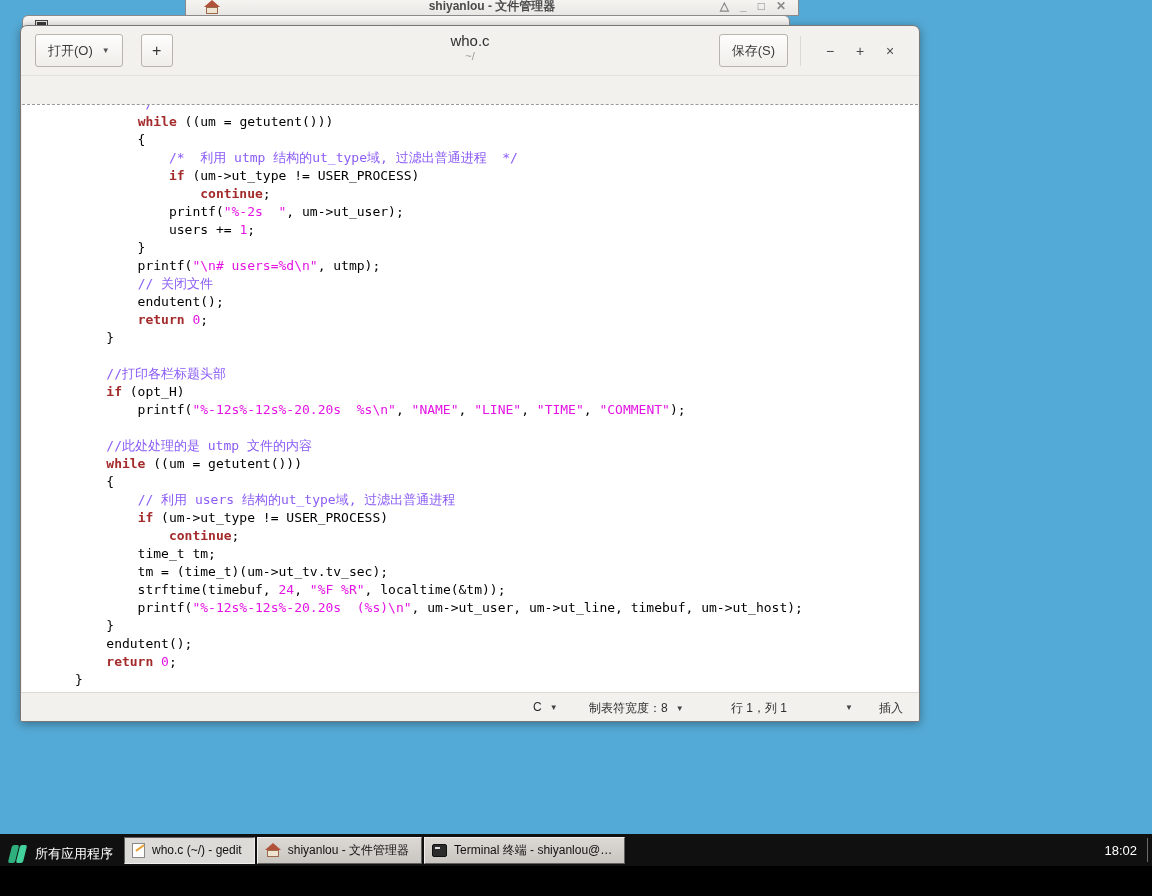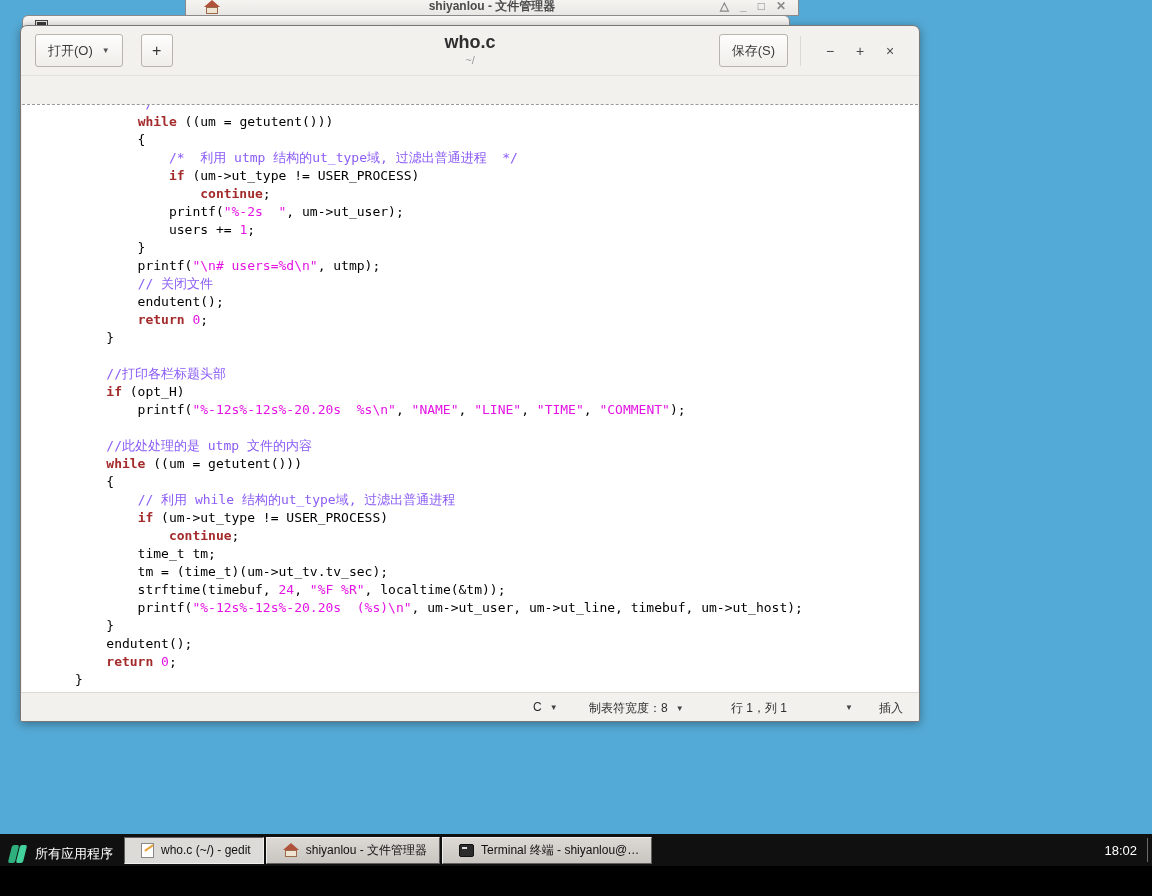--- a/index.html
+++ b/index.html
@@ -41,21 +41,21 @@
 
   .g-header { position:relative; height:50px; display:flex; align-items:center; padding:0 14px;
               border-bottom:1px solid #e3e1dd;gap:10px; }
   .g-btn { height:33px; background:linear-gradient(#fdfdfc,#f0eeea); border:1px solid #b9b5ae;
            border-radius:3px; color:#3a3a3a; font-size:13px; display:flex; align-items:center;
            justify-content:center; padding:0 12px; }
   .g-open { gap:9px; }
   .g-open .arr { font-size:8px; color:#555; }
   .g-new { width:32px; margin-left:8px; font-size:16px; color:#333; }
   .g-titlebox { position:absolute; left:0; right:0; top:6px; text-align:center; pointer-events:none; }
-  .g-title { font-size:18px; font-weight:bold; color:#2f2f2f; }
+  .g-title { font-size:15px; font-weight:normal; color:#2f2f2f; }
   .g-subtitle { font-size:11px; color:#9a9a9a; margin-top:1px; }
   .g-right { margin-left:auto; display:flex; align-items:center; }
   .g-sep { width:1px; height:30px; background:#dcdad6; margin:0 14px 0 12px; }
   .wc { width:30px; text-align:center; font-size:14px; color:#4a4a4a; }
 
   .g-menubar { height:27px; display:flex; align-items:center; padding-left:16px;
                font-size:12.5px; color:#333; }
   .g-menu-item { padding:0 10px; }
 
   .g-text { position:absolute; left:1px; right:1px; top:78px; height:590px; background:#fff;
@@ -76,21 +76,21 @@
 
   
   .taskbar { position:absolute; left:0; top:834px; width:1152px; height:32px; background:#101010;
              display:flex; align-items:center; }
   .tb-apps { display:flex; align-items:center; padding:7px 10px 0 8px; height:100%; }
   .tb-logo { position:relative; width:20px; height:20px; margin-right:7px; }
   .tb-logo i { position:absolute; width:7px; height:18px; border-radius:2px; transform:skewX(-14deg); display:block; }
   .tb-logo i:nth-child(1) { left:2px; top:1px; background:#2fae7e; }
   .tb-logo i:nth-child(2) { left:10px; top:1px; background:#43d29c; }
   .tb-apps-label { color:#fff; font-size:13px; }
-  .task-btn { height:27px; margin:1px 1px; display:flex; align-items:center; padding:0 12px 0 16px;
+  .task-btn { height:27px; margin:1px 1px; display:flex; align-items:center; padding:0 12px 0 7px;
               background:linear-gradient(#dcd9d5,#c9c5c0); border:1px solid;
               border-color:#efefef #5f5f5f #5f5f5f #efefef; font-size:12px; color:#111; }
   .task-btn.active { background:#dddbd8; border-color:#5f5f5f #efefef #efefef #5f5f5f; }
   .ti { margin-right:7px; position:relative; }
   .ti-gedit { width:13px; height:15px; background:#fff; border:1px solid #888; }
   .ti-gedit i { position:absolute; left:2px; top:3px; width:10px; height:2px; background:#e8a33d;
                 transform:rotate(-35deg); display:block; }
   .ti-home { width:16px; height:14px; }
   .ti-home .roof { position:absolute; left:0; top:0; width:0; height:0;
                    border-left:8px solid transparent; border-right:8px solid transparent;
@@ -172,21 +172,21 @@
       <div class="code-line"><span class="p">        </span><span class="k">return</span><span class="p"> </span><span class="n">0</span><span class="p">;</span></div>
       <div class="code-line"><span class="p">    }</span></div>
       <div class="code-line"> </div>
       <div class="code-line"><span class="p">    </span><span class="c">//打印各栏标题头部</span></div>
       <div class="code-line"><span class="p">    </span><span class="k">if</span><span class="p"> (opt_H)</span></div>
       <div class="code-line"><span class="p">        printf(</span><span class="s">"%-12s%-12s%-20.20s  %s\n"</span><span class="p">, </span><span class="s">"NAME"</span><span class="p">, </span><span class="s">"LINE"</span><span class="p">, </span><span class="s">"TIME"</span><span class="p">, </span><span class="s">"COMMENT"</span><span class="p">);</span></div>
       <div class="code-line"> </div>
       <div class="code-line"><span class="p">    </span><span class="c">//此处处理的是 utmp 文件的内容</span></div>
       <div class="code-line"><span class="p">    </span><span class="k">while</span><span class="p"> ((um = getutent()))</span></div>
       <div class="code-line"><span class="p">    {</span></div>
-      <div class="code-line"><span class="p">        </span><span class="c">// 利用 while 结构的ut_type域, 过滤出普通进程</span></div>
+      <div class="code-line"><span class="p">        </span><span class="c">// 利用 users 结构的ut_type域, 过滤出普通进程</span></div>
       <div class="code-line"><span class="p">        </span><span class="k">if</span><span class="p"> (um-&gt;ut_type != USER_PROCESS)</span></div>
       <div class="code-line"><span class="p">            </span><span class="k">continue</span><span class="p">;</span></div>
       <div class="code-line"><span class="p">        time_t tm;</span></div>
       <div class="code-line"><span class="p">        tm = (time_t)(um-&gt;ut_tv.tv_sec);</span></div>
       <div class="code-line"><span class="p">        strftime(timebuf, </span><span class="n">24</span><span class="p">, </span><span class="s">"%F %R"</span><span class="p">, localtime(&amp;tm));</span></div>
       <div class="code-line"><span class="p">        printf(</span><span class="s">"%-12s%-12s%-20.20s  (%s)\n"</span><span class="p">, um-&gt;ut_user, um-&gt;ut_line, timebuf, um-&gt;ut_host);</span></div>
       <div class="code-line"><span class="p">    }</span></div>
       <div class="code-line"><span class="p">    endutent();</span></div>
       <div class="code-line"><span class="p">    </span><span class="k">return</span><span class="p"> </span><span class="n">0</span><span class="p">;</span></div>
       <div class="code-line"><span class="p">}</span></div>

